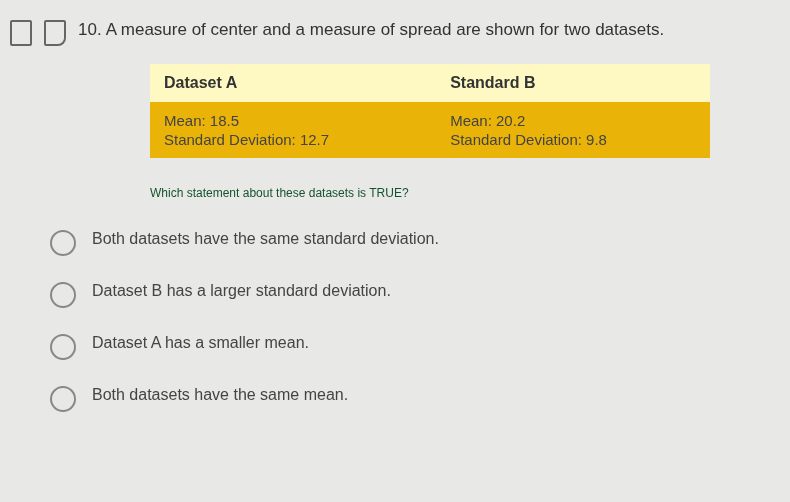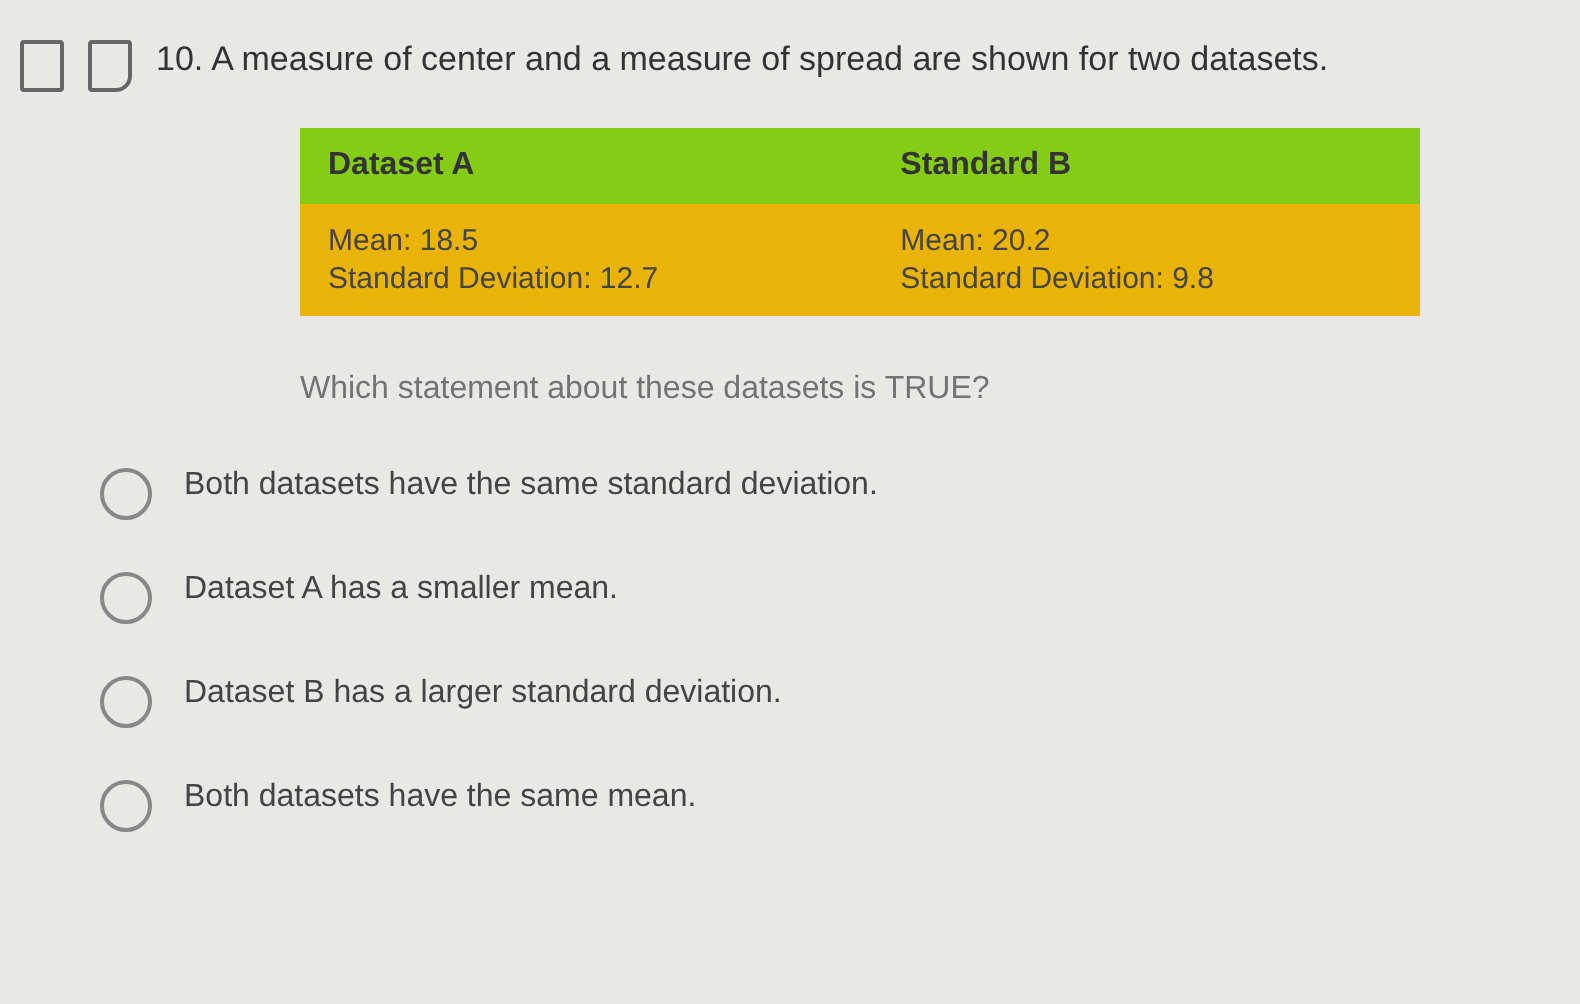--- a/index.html
+++ b/index.html
@@ -40,41 +40,41 @@
     .question-number {
       margin-right: 4px;
     }
     .data-table {
       margin-left: 140px;
       margin-bottom: 28px;
       border-collapse: collapse;
       width: 560px;
     }
     .data-table th {
-      background: #84cc16;
+      background: #fef9c3;
       text-align: left;
       padding: 10px 14px;
       font-weight: bold;
       font-size: 16px;
       color: #333;
     }
     .data-table td {
       background: #eab308;
       padding: 8px 14px;
       font-size: 15px;
       color: #444;
       vertical-align: top;
     }
     .cell-line {
       margin: 2px 0;
     }
     .sub-question {
       margin-left: 140px;
-      font-size: 16px;
-      color: #737373;
+      font-size: 12px;
+      color: #14532d;
       margin-bottom: 30px;
     }
     .option-row {
       display: flex;
       margin-left: 40px;
       margin-bottom: 26px;
       gap: 16px;
     }
     .radio-circle {
       width: 22px;
@@ -122,25 +122,25 @@
 
   <div class="sub-question">Which statement about these datasets is TRUE?</div>
 
   <div class="option-row">
     <div class="radio-circle"></div>
     <div class="option-text">Both datasets have the same standard deviation.</div>
   </div>
 
   <div class="option-row">
     <div class="radio-circle"></div>
-    <div class="option-text">Dataset A has a smaller mean.</div>
+    <div class="option-text">Dataset B has a larger standard deviation.</div>
   </div>
 
   <div class="option-row">
     <div class="radio-circle"></div>
-    <div class="option-text">Dataset B has a larger standard deviation.</div>
+    <div class="option-text">Dataset A has a smaller mean.</div>
   </div>
 
   <div class="option-row">
     <div class="radio-circle"></div>
     <div class="option-text">Both datasets have the same mean.</div>
   </div>
 </div>
 
 </body></html>

